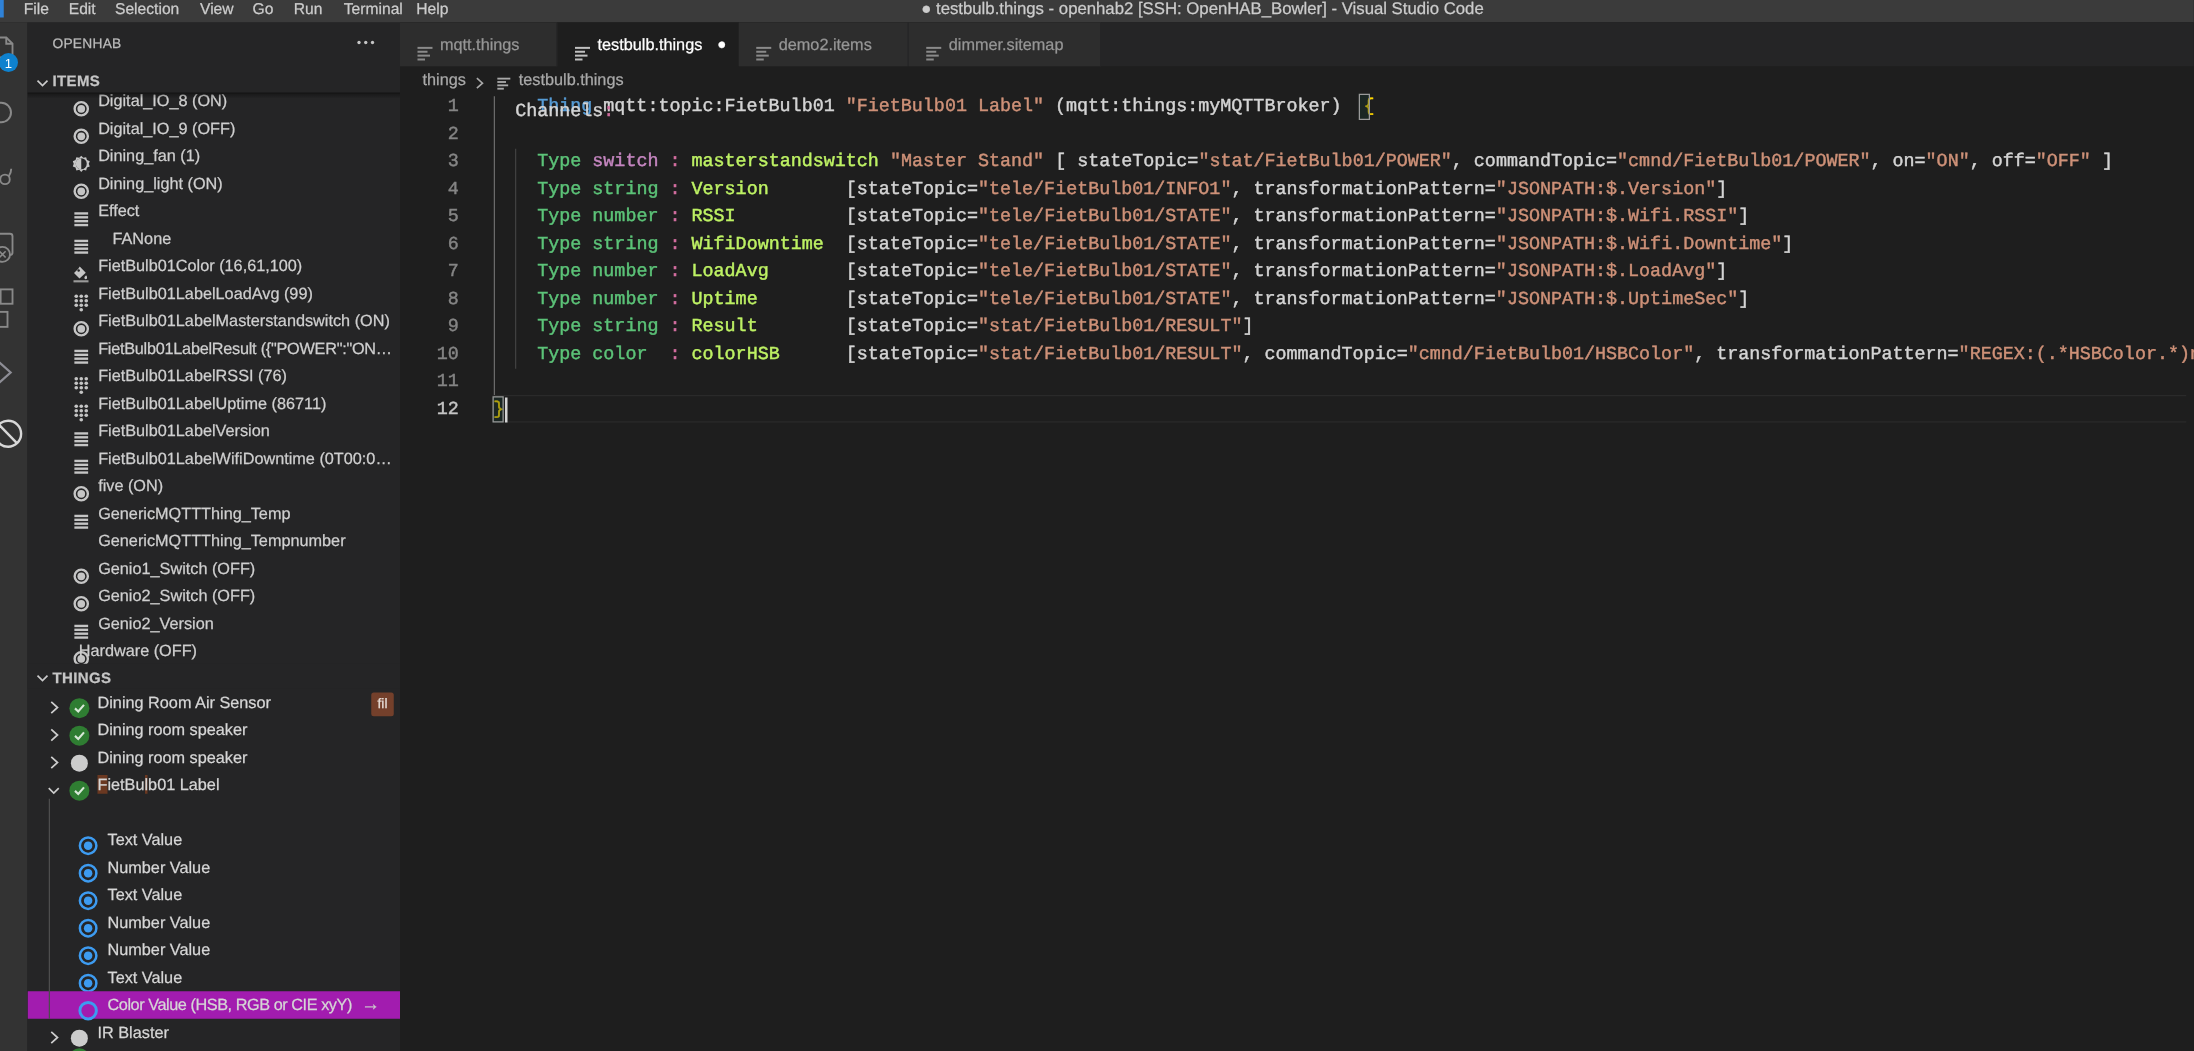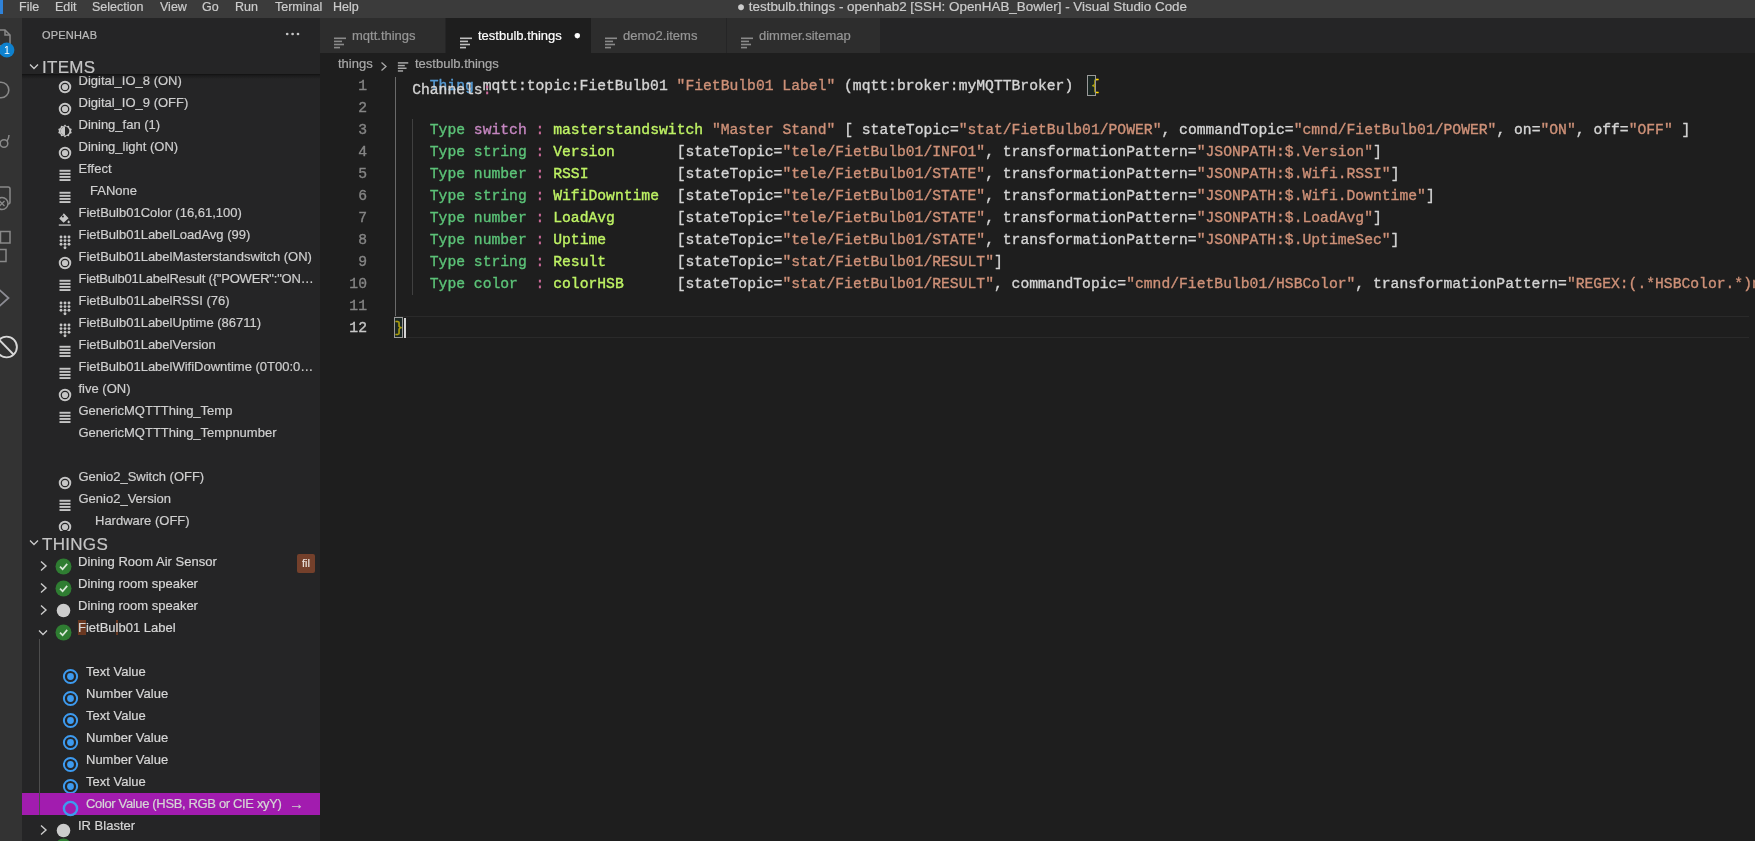--- a/index.html
+++ b/index.html
@@ -2,21 +2,21 @@
 <html><head><meta charset="utf-8"><style>
 *{margin:0;padding:0;box-sizing:border-box}
 html,body{width:1755px;height:841px;overflow:hidden;background:#1e1e1e;
  font-family:"Liberation Sans",sans-serif;-webkit-font-smoothing:antialiased}
 .abs{position:absolute}
 #titlebar{position:absolute;left:0;top:0;width:1755px;height:18px;background:#3b3b3b;color:#cfcfcf;font-size:13px;-webkit-text-stroke:0.2px}
 .menu{position:absolute;top:-2px;height:18px;line-height:18px;color:#cccccc;font-size:12.5px}
 #title{position:absolute;top:-2px;height:18px;line-height:18px;color:#cccccc;font-size:13.4px}
 #actbar{position:absolute;left:0;top:18px;width:22px;height:823px;background:#333333}
 #sidebar{position:absolute;left:22px;top:18px;width:298px;height:823px;background:#252526;color:#cccccc;overflow:hidden;-webkit-text-stroke:0.2px}
-.sbh{position:absolute;font-size:17px;font-weight:400;color:#c5c5c5;letter-spacing:.3px}
+.sbh{position:absolute;font-size:12px;font-weight:700;color:#c5c5c5;letter-spacing:.3px}
 .row{position:absolute;height:22px;line-height:22px;font-size:13px;color:#cfcfcf;white-space:nowrap;width:298px}
 .row svg{position:absolute;top:4px}
 .lbl{position:absolute;top:0}
 #editor{position:absolute;left:320px;top:18px;width:1435px;height:823px;background:#1e1e1e}
 #tabs{position:absolute;left:0;top:0;width:1435px;height:35px;background:#252526}
 .tab{position:absolute;top:0;height:35px;background:#2d2d2d;color:#969696;font-size:13px;line-height:35px;-webkit-text-stroke:0.2px}
 .tab.active{background:#1e1e1e;color:#ffffff}
 .tab .ticon{position:absolute;left:13px;top:10px}
 .tab .tlbl{position:absolute;left:32px;top:0}
 #crumbs{position:absolute;left:0;top:35px;width:1435px;height:22px;line-height:22px;font-size:13px;color:#a9a9a9;-webkit-text-stroke:0.2px}
@@ -248,20 +248,29 @@
           <rect x="1.5" y="4.9" width="11" height="1.9" fill="#c5c5c5"></rect>
           <rect x="1.5" y="8.0" width="11" height="1.9" fill="#c5c5c5"></rect>
           <rect x="1.5" y="11.1" width="11" height="1.9" fill="#c5c5c5"></rect>
         </svg>
       </span>
       <span class="lbl" style="left:56.5px">GenericMQTTThing_Temp</span>
     </div>
     <div class="row" style="top:404px">
       <span class="lbl" style="left:56.5px">GenericMQTTThing_Tempnumber</span>
     </div>
+    <div class="row" style="top:426px">
+      <span style="position:absolute;left:36px;top:6px">
+        <svg width="14" height="14" viewBox="0 0 14 14">
+          <circle cx="7" cy="7" r="5.3" stroke="#c5c5c5" stroke-width="1.9" fill="none"></circle>
+          <circle cx="7" cy="7" r="3.1" fill="#c5c5c5"></circle>
+        </svg>
+      </span>
+      <span class="lbl" style="left:56.5px">Genio1_Switch (OFF)</span>
+    </div>
     <div class="row" style="top:448px">
       <span style="position:absolute;left:36px;top:6px">
         <svg width="14" height="14" viewBox="0 0 14 14">
           <circle cx="7" cy="7" r="5.3" stroke="#c5c5c5" stroke-width="1.9" fill="none"></circle>
           <circle cx="7" cy="7" r="3.1" fill="#c5c5c5"></circle>
         </svg>
       </span>
       <span class="lbl" style="left:56.5px">Genio2_Switch (OFF)</span>
     </div>
     <div class="row" style="top:470px">
@@ -275,21 +284,21 @@
       </span>
       <span class="lbl" style="left:56.5px">Genio2_Version</span>
     </div>
     <div class="row" style="top:492px">
       <span style="position:absolute;left:36px;top:6px">
         <svg width="14" height="14" viewBox="0 0 14 14">
           <circle cx="7" cy="7" r="5.3" stroke="#c5c5c5" stroke-width="1.9" fill="none"></circle>
           <circle cx="7" cy="7" r="3.1" fill="#c5c5c5"></circle>
         </svg>
       </span>
-      <span class="lbl" style="left:73px">Hardware (OFF)</span>
+      <span class="lbl" style="left:41px">Hardware (OFF)</span>
     </div>
     <div class="abs" style="left:0;top:56px;width:298px;height:1px;background:#141414"></div>
     <div class="abs" style="left:0;top:57px;width:298px;height:4px;background:linear-gradient(#00000055,transparent)"></div>
     <div class="abs" style="left:0;top:513px;width:298px;height:20px;background:#252526"></div>
     <div class="abs" style="left:4px;top:516px"><svg width="16" height="16" viewBox="0 0 16 16">
         <path d="M4 6.5 L8 10.5 L12 6.5" stroke="#cccccc" stroke-width="1.3" fill="none"></path>
       </svg></div>
     <div class="sbh" style="left:20px;top:517px">THINGS</div>
     <div class="row" style="top:533px">
       <span style="position:absolute;left:13px;top:3px">
@@ -484,21 +493,21 @@
           <rect x="1" y="11.8" width="6" height="1.7" fill="#a9a9a9"></rect>
         </svg></span>
       <span style="position:absolute;left:95px">testbulb.things</span>
     </div>
     <div id="code">
       <div class="abs" style="left:74.5px;top:2px;width:1px;height:239px;background:#6a6a6a"></div>
       <div class="abs" style="left:92.1px;top:44px;width:1px;height:176px;background:#404040"></div>
       <div class="abs" style="left:74px;top:241px;width:1355px;height:1px;background:#2a2a2a"></div>
       <div class="abs" style="left:74px;top:262px;width:1355px;height:1px;background:#2a2a2a"></div>
       <div class="ln" style="top:0px;color:#858585">1</div>
-      <div class="cl" style="top:0px"><span class="w">    </span><span class="kw">Thing</span><span class="w"> mqtt:topic:FietBulb01 </span><span class="st">"FietBulb01 Label"</span><span class="w"> (mqtt:broker:myMQTTBroker)  </span><span class="gd">{</span></div>
+      <div class="cl" style="top:0px"><span class="w">    </span><span class="kw">Thing</span><span class="w"> mqtt:topic:FietBulb01 </span><span class="st">"FietBulb01 Label"</span><span class="w"> (mqtt:things:myMQTTBroker)  </span><span class="gd">{</span></div>
       <div class="ln" style="top:22px;color:#858585">2</div>
       <div class="cl" style="top:4px"><span class="w">  Channels</span><span class="pk">:</span></div>
       <div class="ln" style="top:44px;color:#858585">3</div>
       <div class="cl" style="top:44px"><span class="w">    </span><span class="gr">Type</span><span class="w"> </span><span class="pu">switch</span><span class="w"> </span><span class="pk">:</span><span class="w"> </span><span class="ty">masterstandswitch</span><span class="w"> </span><span class="st">"Master Stand"</span><span class="w"> [ stateTopic=</span><span class="st">"stat/FietBulb01/POWER"</span><span class="w">, commandTopic=</span><span class="st">"cmnd/FietBulb01/POWER"</span><span class="w">, on=</span><span class="st">"ON"</span><span class="w">, off=</span><span class="st">"OFF"</span><span class="w"> ]</span></div>
       <div class="ln" style="top:66px;color:#858585">4</div>
       <div class="cl" style="top:66px"><span class="w">    </span><span class="gr">Type</span><span class="w"> </span><span class="gr">string</span><span class="w"> </span><span class="pk">:</span><span class="w"> </span><span class="ty">Version</span><span class="w">       [stateTopic=</span><span class="st">"tele/FietBulb01/INFO1"</span><span class="w">, transformationPattern=</span><span class="st">"JSONPATH:$.Version"</span><span class="w">]</span></div>
       <div class="ln" style="top:88px;color:#858585">5</div>
       <div class="cl" style="top:88px"><span class="w">    </span><span class="gr">Type</span><span class="w"> </span><span class="gr">number</span><span class="w"> </span><span class="pk">:</span><span class="w"> </span><span class="ty">RSSI</span><span class="w">          [stateTopic=</span><span class="st">"tele/FietBulb01/STATE"</span><span class="w">, transformationPattern=</span><span class="st">"JSONPATH:$.Wifi.RSSI"</span><span class="w">]</span></div>
       <div class="ln" style="top:110px;color:#858585">6</div>
       <div class="cl" style="top:110px"><span class="w">    </span><span class="gr">Type</span><span class="w"> </span><span class="gr">string</span><span class="w"> </span><span class="pk">:</span><span class="w"> </span><span class="ty">WifiDowntime</span><span class="w">  [stateTopic=</span><span class="st">"tele/FietBulb01/STATE"</span><span class="w">, transformationPattern=</span><span class="st">"JSONPATH:$.Wifi.Downtime"</span><span class="w">]</span></div>

